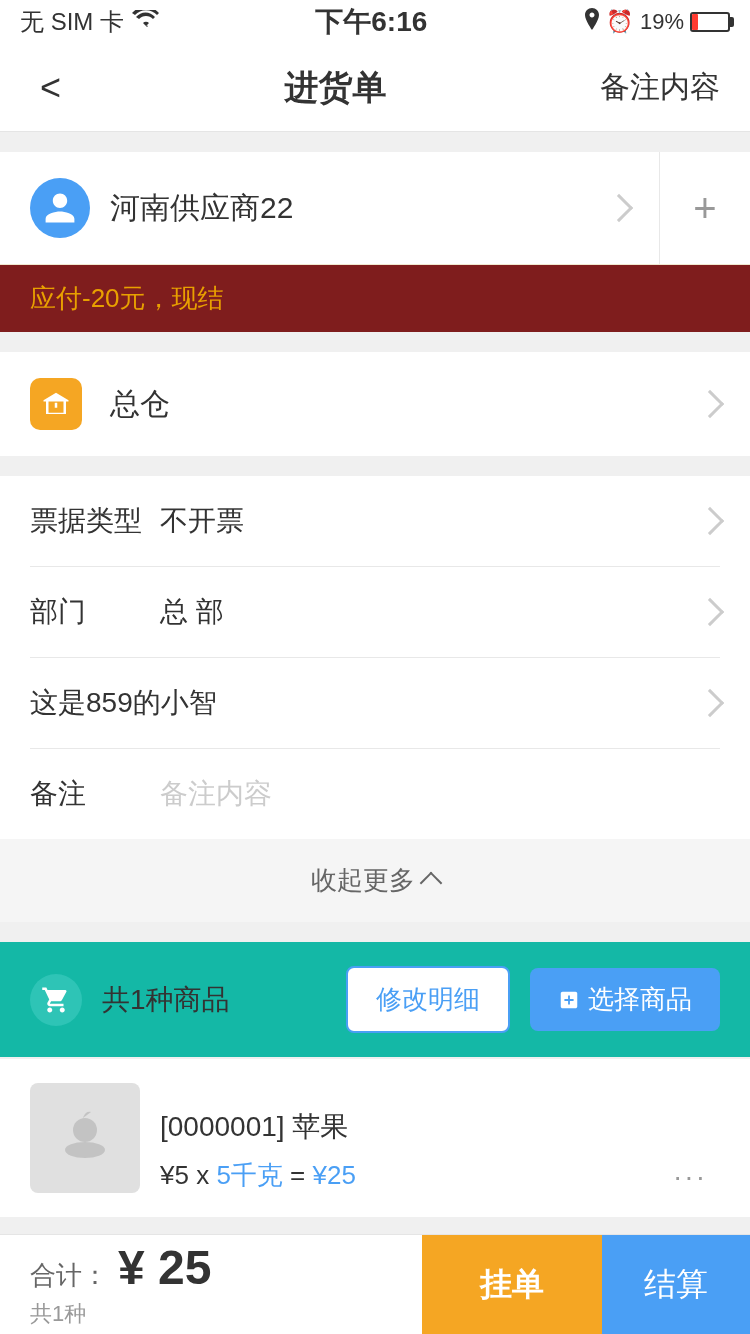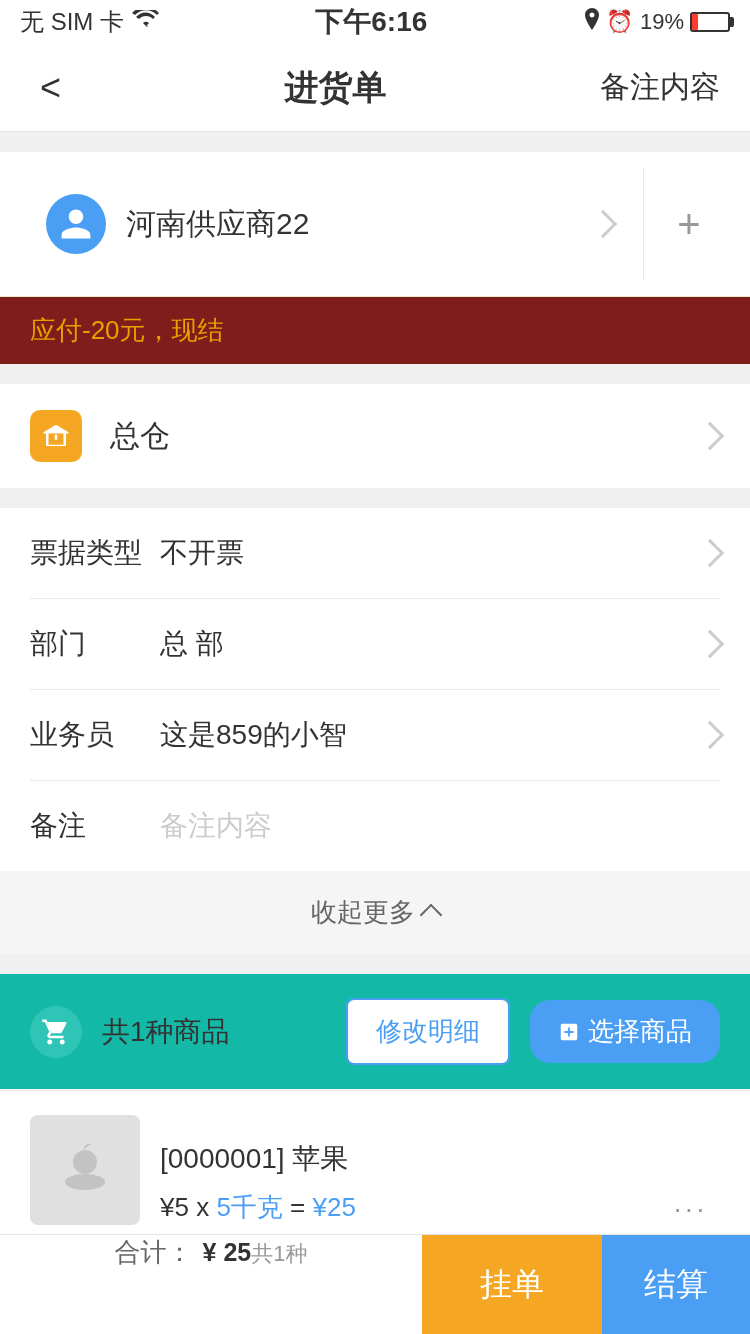--- a/index.html
+++ b/index.html
@@ -75,21 +75,21 @@
       height: 1px;
       background: #e8e8e8;
       margin: 0 30px;
     }
 
     
     .supplier-section {
       background: #fff;
       display: flex;
       align-items: center;
-      padding: 16px;
+      padding: 0;
     }
     .supplier-main {
       flex: 1;
       display: flex;
       align-items: center;
       padding: 26px 30px;
       border-right: 1px solid #e8e8e8;
     }
     .supplier-avatar {
       width: 60px; height: 60px; border-radius: 50%;
@@ -212,21 +212,21 @@
       padding: 14px 28px;
       border-radius: 8px;
       font-size: 26px;
       cursor: pointer;
     }
     .btn-blue {
       background: #4a9ff5;
       color: #fff;
       border: none;
       padding: 14px 28px;
-      border-radius: 20px;
+      border-radius: 8px;
       font-size: 26px;
       cursor: pointer;
       display: flex; align-items: center; gap: 8px;
     }
 
     
     .product-item {
       background: #fff;
       margin-top: 2px;
       display: flex;
@@ -260,36 +260,36 @@
       width: 750px;
       height: 100px;
       display: flex;
       align-items: stretch;
       background: #fff;
       border-top: 1px solid #e5e5e5;
     }
     .footer-total {
       flex: 1;
       display: flex;
-      flex-direction: row;
+      flex-direction: column;
       justify-content: center;
       padding: 0 30px;
     }
     .footer-total-row {
       display: flex; align-items: baseline; gap: 10px;
     }
     .footer-total-label { font-size: 26px; color: #666; }
-    .footer-total-amount { font-size: 25px; font-weight: 600; color: #333; }
+    .footer-total-amount { font-size: 48px; font-weight: 600; color: #333; }
     .footer-count { font-size: 22px; color: #999; margin-top: 4px; }
     .footer-btn-pending {
       width: 180px;
       background: #f5a623;
       color: #fff;
       font-size: 32px;
-      font-weight: 400;
+      font-weight: 700;
       display: flex; align-items: center; justify-content: center;
       cursor: pointer;
     }
     .footer-btn-settle {
       width: 148px;
       background: #4a9ff5;
       color: #fff;
       font-size: 32px;
       font-weight: 400;
       display: flex; align-items: center; justify-content: center;
@@ -372,21 +372,20 @@
 
   <div class="form-row">
     <span class="form-label">部门</span>
     <span class="form-value">总 部</span>
     <div class="chevron"></div>
   </div>
 
   <div class="section-gap-sm"></div>
 
   <div class="form-row">
-    <span class="form-label">业务员</span>
     <span class="form-value">这是859的小智</span>
     <div class="chevron"></div>
   </div>
 
   <div class="section-gap-sm"></div>
 
   <div class="form-row">
     <span class="form-label">备注</span>
     <span class="form-placeholder">备注内容</span>
   </div>

